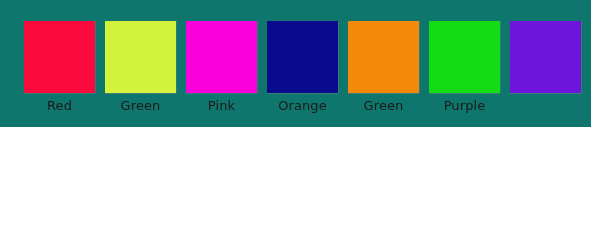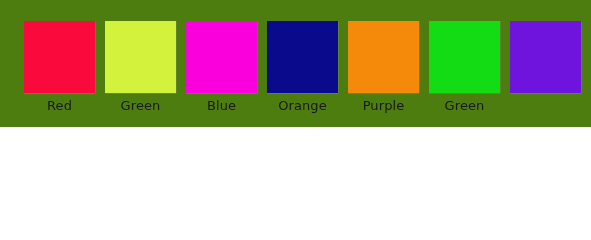--- a/index.html
+++ b/index.html
@@ -64,21 +64,21 @@
     letter-spacing: 0.1px;
     white-space: nowrap;
   }
   .label-cell:last-child {
     margin-right: 0;
   }
 </style>
 </head>
 <body style="background-color: rgb(255, 255, 255);">
 
-<div id="page" style="background-color: #4d7c0f;">
+<div id="page" style="background-color: #0f766e;">
 
   <div id="swatch-row">
 
     <div class="swatch-cell">
       <div class="swatch-chip" style="background-color: rgb(250, 10, 60);"></div>
     </div>
 
     <div class="swatch-cell">
       <div class="swatch-chip" style="background-color: rgb(210, 242, 60);"></div>
     </div>
@@ -101,19 +101,19 @@
 
     <div class="swatch-cell">
       <div class="swatch-chip" style="background-color: rgb(110, 20, 220);"></div>
     </div>
 
   </div>
 
   <div id="label-row">
     <div class="label-cell">Red</div>
     <div class="label-cell">Green</div>
-    <div class="label-cell">Blue</div>
+    <div class="label-cell">Pink</div>
     <div class="label-cell">Orange</div>
+    <div class="label-cell">Green</div>
     <div class="label-cell">Purple</div>
-    <div class="label-cell">Green</div>
   </div>
 
 </div>
 
 </body></html>

